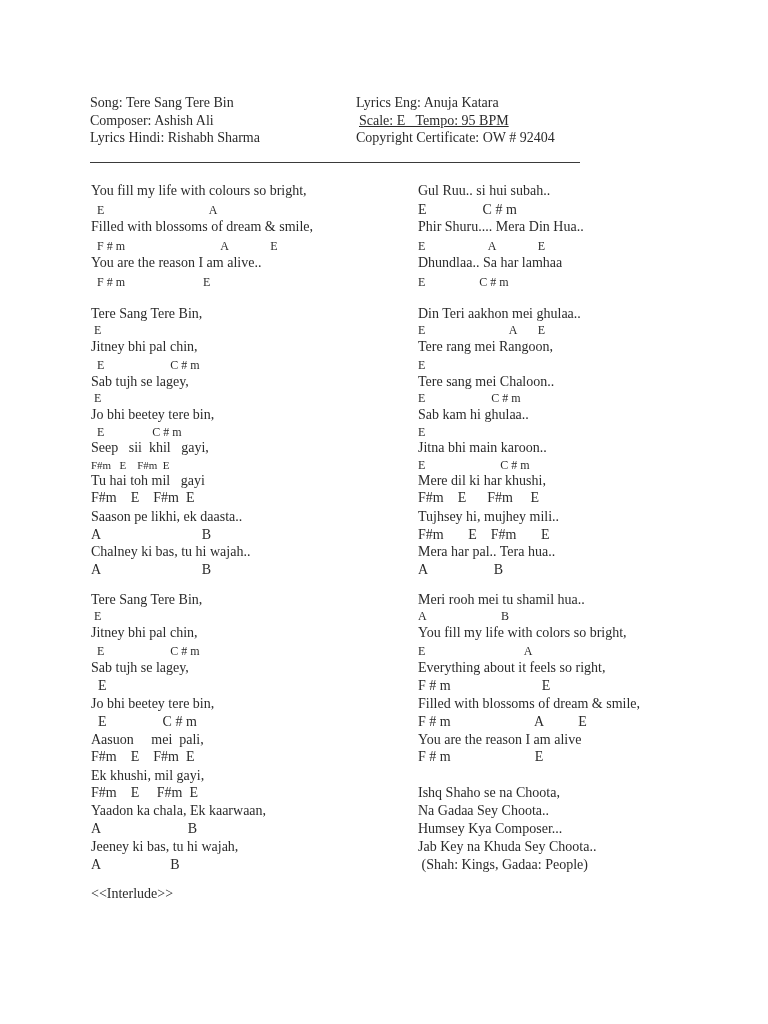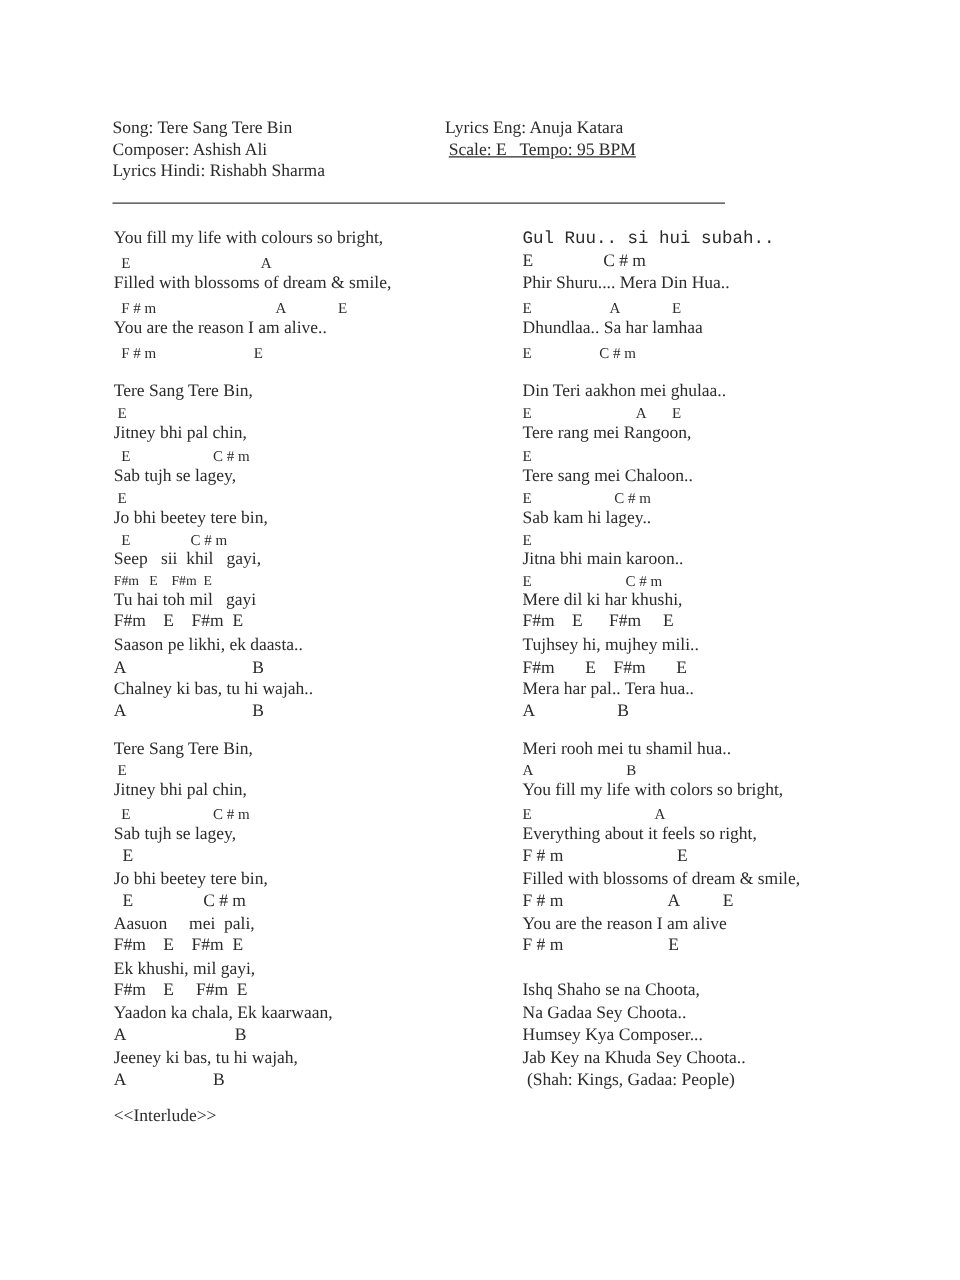--- a/index.html
+++ b/index.html
@@ -15,20 +15,21 @@
 </style>
 </head>
 <body>
 
 <div class="page">
   <div class="hdr" style="left:90px; top:95px;">Song: Tere Sang Tere Bin</div>
   <div class="hdr" style="left:90px; top:113px;">Composer: Ashish Ali</div>
   <div class="hdr" style="left:90px; top:130px;">Lyrics Hindi: Rishabh Sharma</div>
   <div class="hdr" style="left:356px; top:95px;">Lyrics Eng: Anuja Katara</div>
   <div class="hdr" style="left:359px; top:113px;text-decoration:underline;">Scale: E   Tempo: 95 BPM</div>
+  <div class="hdr" style="left:356px; top:130px;">Copyright Certificate: OW # 92404</div>
 
   <div class="rule"></div>
 
   <div class="col" id="left-col" style="left:91px;">
       <div class="ln" style="top: 183px;">You fill my life with colours so bright,</div>
       <div class="ln chord" style="top: 202px;">  E                                   A</div>
       <div class="ln" style="top: 219px;">Filled with blossoms of dream &amp; smile,</div>
       <div class="ln chord" style="top: 238px;">  F # m                                A              E</div>
       <div class="ln" style="top: 255px;">You are the reason I am alive..</div>
       <div class="ln chord" style="top: 274px;">  F # m                          E</div>
@@ -60,33 +61,33 @@
       <div class="ln" style="top: 749px;">F#m    E    F#m  E</div>
       <div class="ln" style="top: 768px;">Ek khushi, mil gayi,</div>
       <div class="ln" style="top: 785px;">F#m    E     F#m  E</div>
       <div class="ln" style="top: 803px;">Yaadon ka chala, Ek kaarwaan,</div>
       <div class="ln" style="top: 821px;">A                         B</div>
       <div class="ln" style="top: 839px;">Jeeney ki bas, tu hi wajah,</div>
       <div class="ln" style="top: 857px;">A                    B</div>
       <div class="ln" style="top: 886px;">&lt;&lt;Interlude&gt;&gt;</div>
     </div>
   <div class="col" id="right-col" style="left:418px;">
-      <div class="ln" style="top: 183px; font-family: Liberation Mono, monospace;">Gul Ruu.. si hui subah..</div>
+      <div class="ln" style="top: 183px;">Gul Ruu.. si hui subah..</div>
       <div class="ln" style="top: 202px;">E                C # m</div>
       <div class="ln" style="top: 219px;">Phir Shuru.... Mera Din Hua..</div>
       <div class="ln chord" style="top: 238px;">E                     A              E</div>
       <div class="ln" style="top: 255px;">Dhundlaa.. Sa har lamhaa</div>
       <div class="ln chord" style="top: 274px;">E                  C # m</div>
       <div class="ln" style="top: 306px;">Din Teri aakhon mei ghulaa..</div>
       <div class="ln chord" style="top: 322px;">E                            A       E</div>
       <div class="ln" style="top: 339px; text-align: right;">Tere rang mei Rangoon,</div>
       <div class="ln chord" style="top: 357px;">E</div>
       <div class="ln" style="top: 374px;">Tere sang mei Chaloon..</div>
       <div class="ln chord" style="top: 390px;">E                      C # m</div>
-      <div class="ln" style="top: 407px;">Sab kam hi lagey..</div>
+      <div class="ln" style="top: 407px;">Sab kam hi ghulaa..</div>
       <div class="ln chord" style="top: 424px;">E</div>
       <div class="ln" style="top: 440px;">Jitna bhi main karoon..</div>
       <div class="ln chord" style="top: 457px;">E                         C # m</div>
       <div class="ln" style="top: 473px;">Mere dil ki har khushi,</div>
       <div class="ln" style="top: 490px;">F#m    E      F#m     E</div>
       <div class="ln" style="top: 509px;">Tujhsey hi, mujhey mili..</div>
       <div class="ln" style="top: 527px;">F#m       E    F#m       E</div>
       <div class="ln" style="top: 544px;">Mera har pal.. Tera hua..</div>
       <div class="ln" style="top: 562px;">A                   B</div>
       <div class="ln" style="top: 592px;">Meri rooh mei tu shamil hua..</div>

